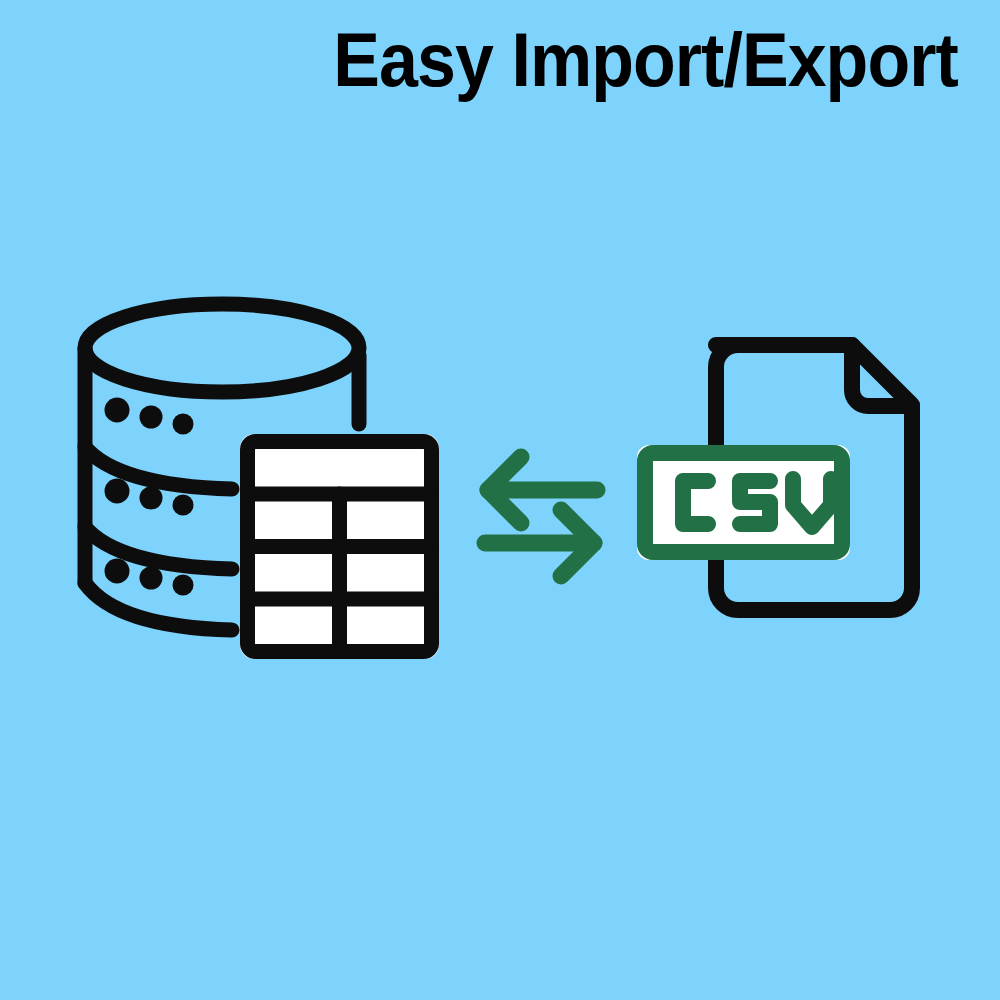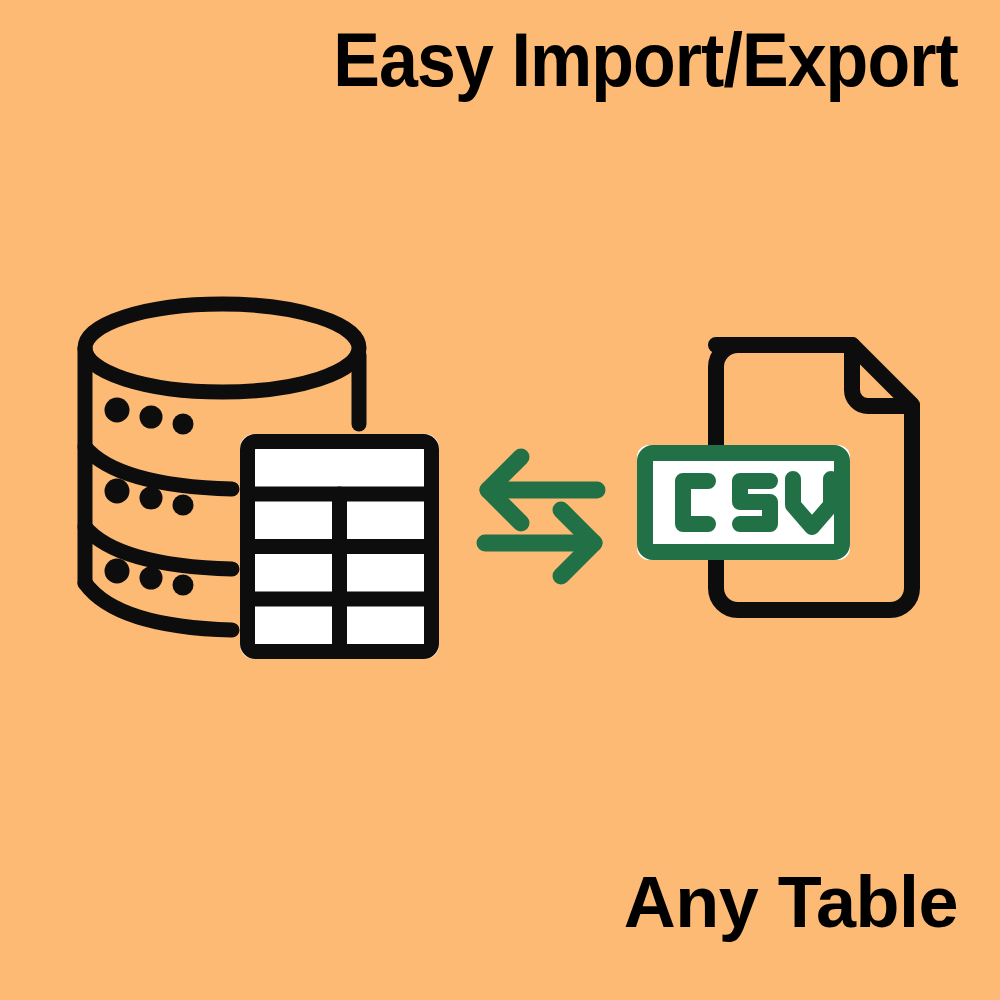--- a/index.html
+++ b/index.html
@@ -8,21 +8,21 @@
     padding: 0;
     background: #ffffff;
   }
   body {
     font-family: "Liberation Sans", sans-serif;
   }
   #poster {
     position: relative;
     width: 1000px;
     height: 1000px;
-    background: #fdba74;
+    background: #7dd3fc;
     overflow: hidden;
   }
 
   
   .headline {
     position: absolute;
     right: 42px;
     top: 22px;
     font-family: "Liberation Sans Narrow", "Liberation Sans", sans-serif;
     font-weight: 700;
@@ -155,15 +155,14 @@
 
           <path d="M 770 481 L 740 481 L 740 502 L 770 502 L 770 524 L 740 524"></path>
 
           <path d="M 793 479 L 793 505 L 812 527 L 831 505 L 831 479"></path>
         </g>
       </g>
 
     </svg>
   </div>
 
-  <div class="footline">Any Table</div>
 
 </div>
 
 </body></html>

